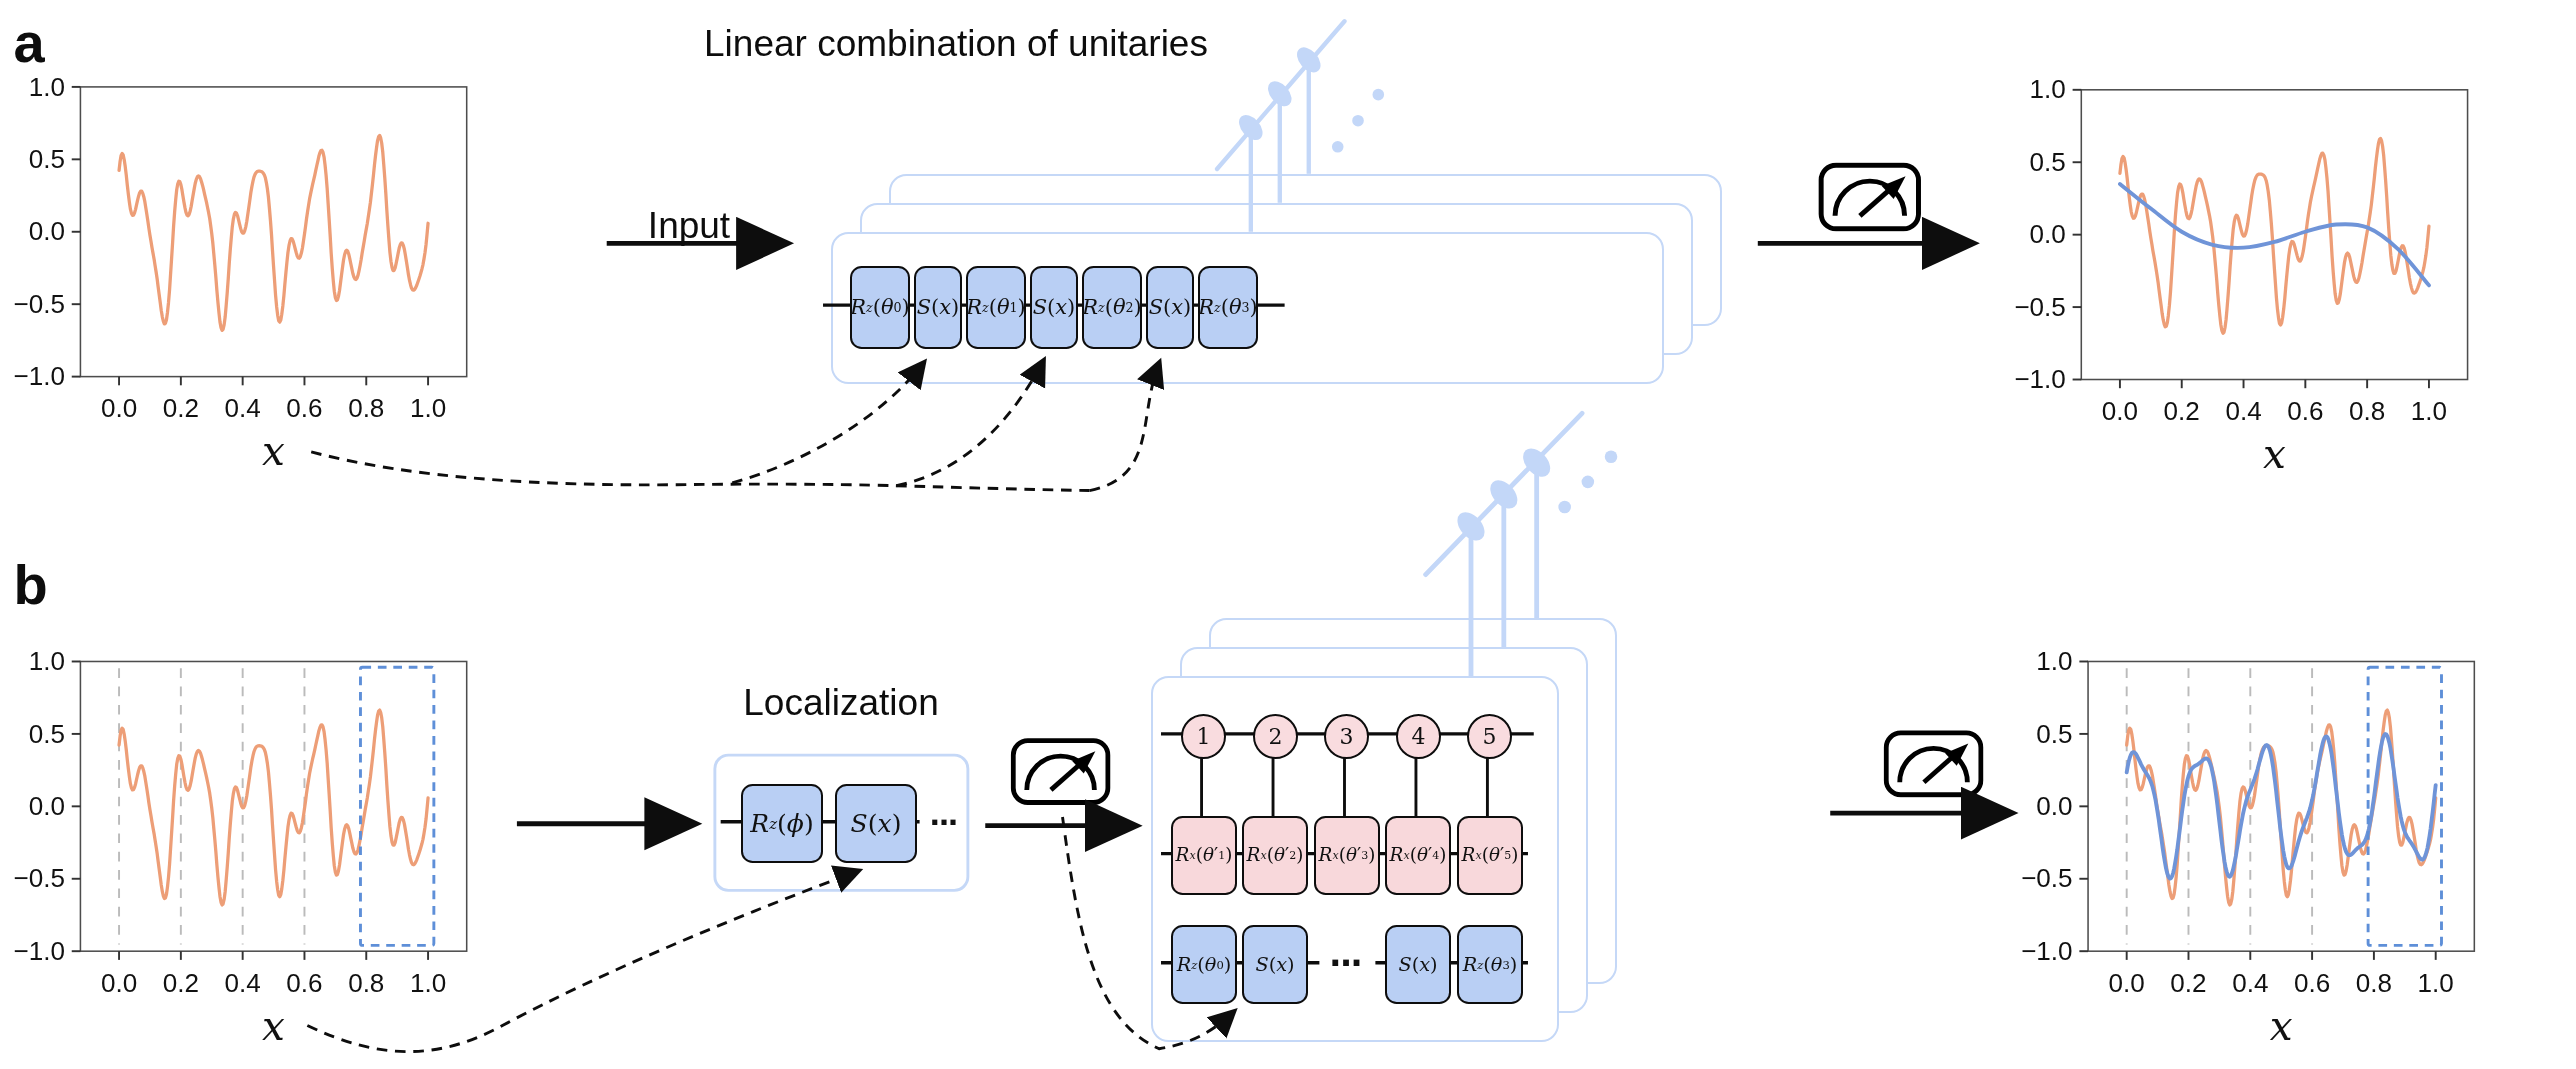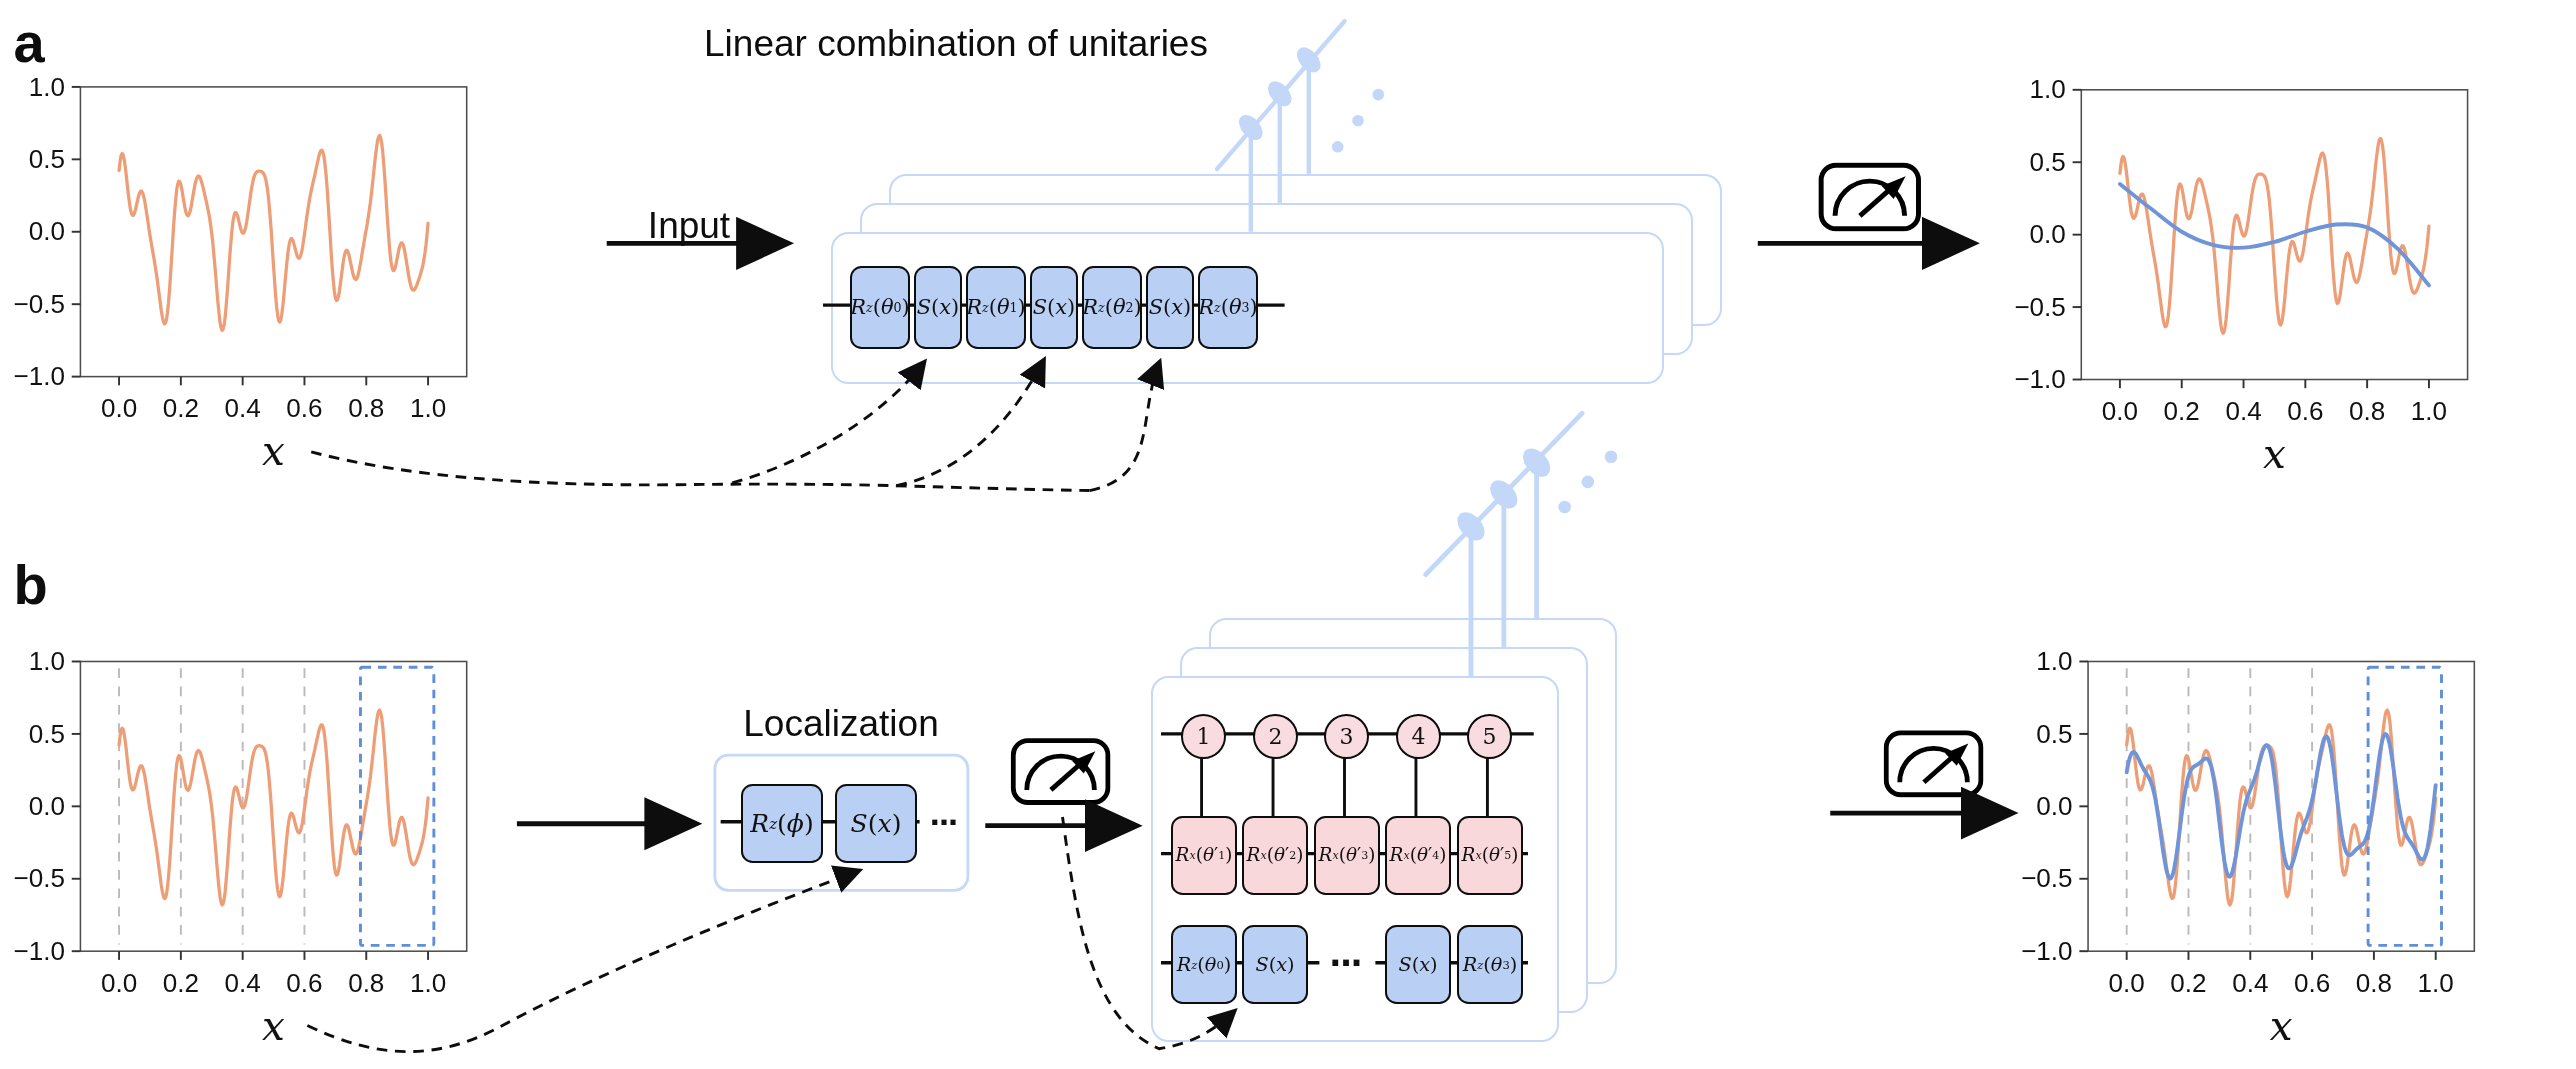--- a/index.html
+++ b/index.html
@@ -288,16 +288,16 @@
       <div class="gate" style="left: 1242px; top: 925px; width: 62px; height: 75px; font-size: 19.3px;"><i>S</i>(<i>x</i>)</div>
       <div class="dotscell" style="left: 1314px; top: 939px; width: 62px; height: 48px; font-size: 33px;">···</div>
       <div class="gate" style="left: 1385px; top: 925px; width: 62px; height: 75px; font-size: 19.3px;"><i>S</i>(<i>x</i>)</div>
       <div class="gate" style="left: 1457px; top: 925px; width: 62px; height: 75px; font-size: 19.3px;"><i>R</i><sub><i>z</i></sub>(<i>θ</i><sub>3</sub>)</div>
     </div>
 
   <div class="htext panel-label" style="left:13.5px;top:9.7px">a</div>
   <div class="htext panel-label" style="left:13.5px;top:552px">b</div>
   <div class="htext fig-title center" style="left:956px;top:23px">Linear combination of unitaries</div>
   <div class="htext fig-title center" style="left:689px;top:205px">Input</div>
-  <div class="htext fig-title center" style="left:841px;top:703px">Localization</div>
+  <div class="htext fig-title center" style="left:841px;top:682px">Localization</div>
 
 </div>
 
 
 </body></html>

